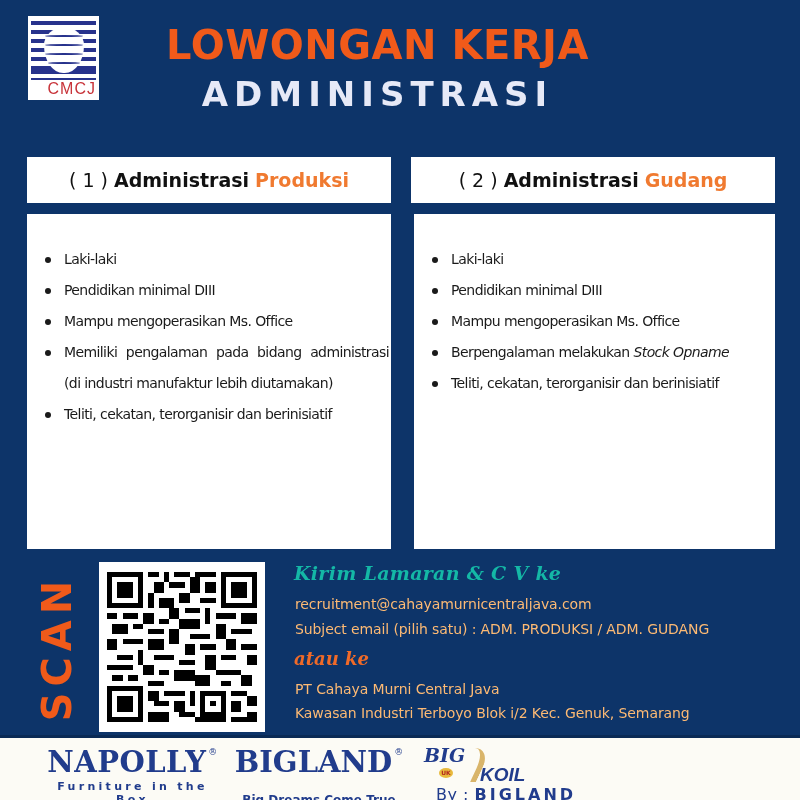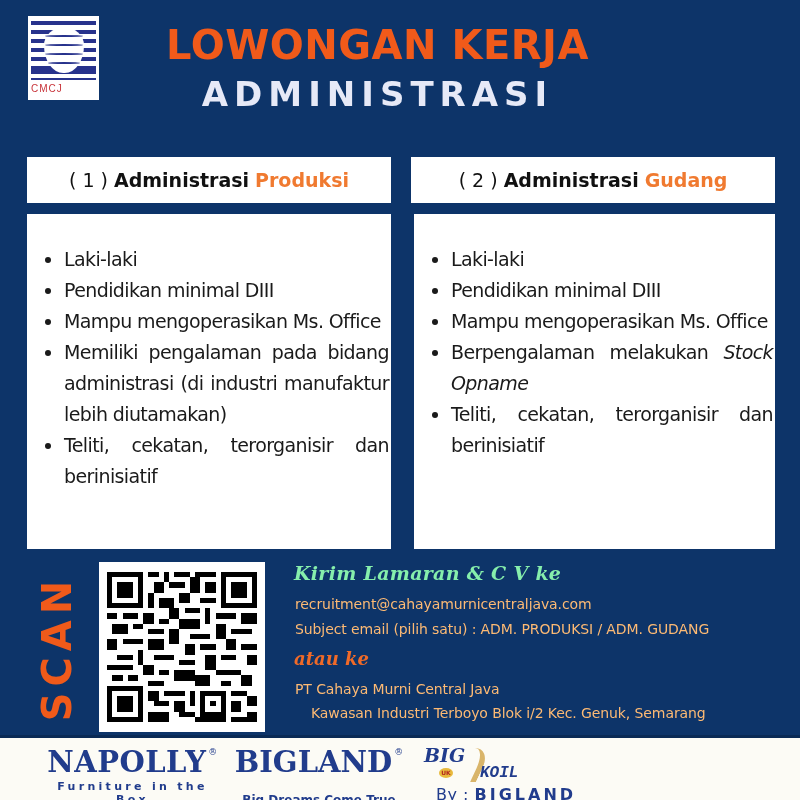--- a/index.html
+++ b/index.html
@@ -25,22 +25,22 @@
     }
     .logo-dome {
       position: absolute; left: 13px; top: 8px; width: 40px; height: 46px;
       background: #ffffff; border-radius: 50% 50% 48% 48% / 40% 40% 60% 60%;
     }
     .logo-dome-line {
       position: absolute; left: 14px; width: 38px; height: 2px; background: #27328c;
       border-radius: 50%;
     }
     .logo-text {
-      display: block; text-align: left; color: #c8343a;
-      font-family: "Liberation Sans", sans-serif; font-size: 10px; font-weight: 400;
+      display: block; text-align: right; color: #c8343a;
+      font-family: "Liberation Sans", sans-serif; font-size: 16px; font-weight: 400;
       letter-spacing: 1px; margin-top: 2px; line-height: 18px;
       border-top: 2px solid #27328c;
     }
 
     
     .title-main {
       left: 110px; top: 22px; width: 535px; text-align: center;
       color: #f05a1a; font-family: "DejaVu Sans", sans-serif; font-weight: 700;
       font-size: 40px; letter-spacing: 0.5px; line-height: 46px;
     }
@@ -64,21 +64,21 @@
     
     .job-card {
       background: #ffffff; padding: 30px 0 0 0;
       font-family: "DejaVu Sans", sans-serif; color: #1a1a1a;
     }
     .card-left { left: 27px; top: 214px; width: 364px; height: 335px; }
     .card-right { left: 414px; top: 214px; width: 361px; height: 335px; }
     .job-card ul { list-style: none; }
     .job-card li {
       position: relative; padding-left: 37px; padding-right: 2px;
-      font-size: 19px; line-height: 31px; text-align: justify;
+      font-size: 14px; line-height: 31px; text-align: justify;
       text-align-last: left; letter-spacing: -0.6px; word-spacing: 0px;
     }
     .job-card li::before {
       content: ""; position: absolute; left: 18px; top: 13px;
       width: 6px; height: 6px; border-radius: 50%; background: #1a1a1a;
     }
     .job-card em { font-style: italic; }
 
     
     .scan-text {
@@ -91,56 +91,56 @@
       font-size: 40px; letter-spacing: 6px;
     }
     .qr {
       left: 99px; top: 562px; width: 166px; height: 170px;
       background: #ffffff; padding: 8px;
     }
     .qr svg { display: block; width: 150px; height: 154px; }
 
     
     .contact-title {
-      left: 294px; top: 562px; color: #86efac;
+      left: 294px; top: 562px; color: #14b8a6;
       font-family: "DejaVu Serif", serif; font-style: italic; font-weight: 700;
       font-size: 19px; letter-spacing: 0.3px;
     }
     .contact-line {
       color: #fdba74; font-family: "DejaVu Sans", sans-serif; font-size: 14px;
       letter-spacing: -0.1px; white-space: nowrap;
     }
     .c-email { left: 295px; top: 596px; }
     .c-subject { left: 295px; top: 621px; }
     .contact-or {
       left: 294px; top: 648px; color: #f06a28;
       font-family: "DejaVu Serif", serif; font-style: italic; font-weight: 700;
       font-size: 18px;
     }
     .c-company { left: 295px; top: 681px; }
-    .c-address { left: 295px; top: 705px; margin-left: 16px; }
+    .c-address { left: 295px; top: 705px; }
 
     
     .footer {
       left: 0; top: 735px; width: 800px; height: 65px; background: #fcfbf5;
       border-top: 3px solid #0a2a55;
     }
     .brand { position: absolute; color: #213c8c; text-align: center; }
     .brand .name { display: block; font-family: "DejaVu Serif", serif; font-weight: 700; line-height: 1; }
     .brand .tag { display: block; font-family: "DejaVu Sans", sans-serif; font-weight: 700; }
     .brand sup { font-size: 9px; font-weight: 400; vertical-align: top; margin-left: 2px; }
     .b-napolly { left: 40px; top: 10px; width: 185px; }
     .b-napolly .name { font-size: 29px; letter-spacing: 0.5px; }
     .b-napolly .tag { font-size: 11px; letter-spacing: 3.3px; margin-top: 3px; }
     .b-bigland { left: 233px; top: 10px; width: 172px; }
     .b-bigland .name { font-size: 29px; text-align: center; }
     .b-bigland .tag { font-size: 12px; margin-top: 16px; }
     .b-koil { left: 420px; top: 6px; width: 125px; height: 55px; }
     .b-koil .big { position: absolute; left: 4px; top: 0; font-family: "DejaVu Serif", serif; font-style: italic; font-weight: 700; font-size: 19px; }
-    .b-koil .koil { position: absolute; left: 60px; top: 20px; font-family: Liberation Mono, monospace; font-style: italic; font-weight: 700; font-size: 16px; }
+    .b-koil .koil { position: absolute; left: 60px; top: 20px; font-family: Liberation Sans, sans-serif; font-style: italic; font-weight: 700; font-size: 19px; }
     .b-koil .swoosh { position: absolute; left: 36px; top: 4px; width: 28px; height: 34px; border-right: 6px solid #d9b56a; border-radius: 0 60% 0 60%; transform: skewX(-25deg); }
     .b-koil .uk { position: absolute; left: 19px; top: 24px; width: 14px; height: 10px; border-radius: 50%; background: #e8b93c; color: #b3261e; font-size: 6px; line-height: 10px; font-weight: 700; }
     .b-koil .by { position: absolute; left: 16px; top: 41px; font-size: 16px; color: #213c8c; font-family: "DejaVu Sans", sans-serif; white-space: nowrap; letter-spacing: 0.5px; }
     .b-koil .by b { letter-spacing: 3px; }
     .b-bigfoam { left: 560px; top: 10px; width: 170px; }
     .b-bigfoam .name { font-family: "DejaVu Sans", sans-serif; font-size: 31px; font-weight: 400; letter-spacing: 1px; transform: scaleY(1.05); }
     .b-bigfoam .tag { font-size: 6px; letter-spacing: 1.8px; margin-top: 4px; }
   </style>
 </head>
 <body>

